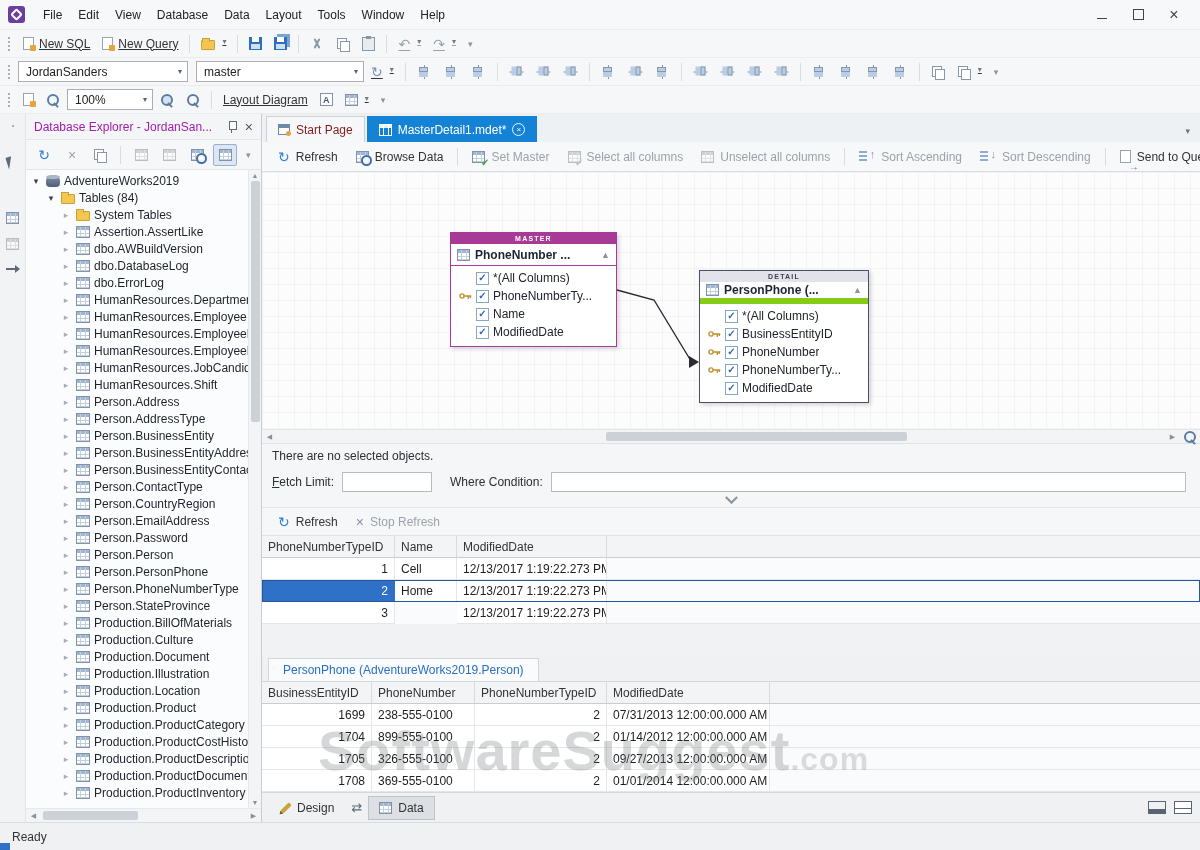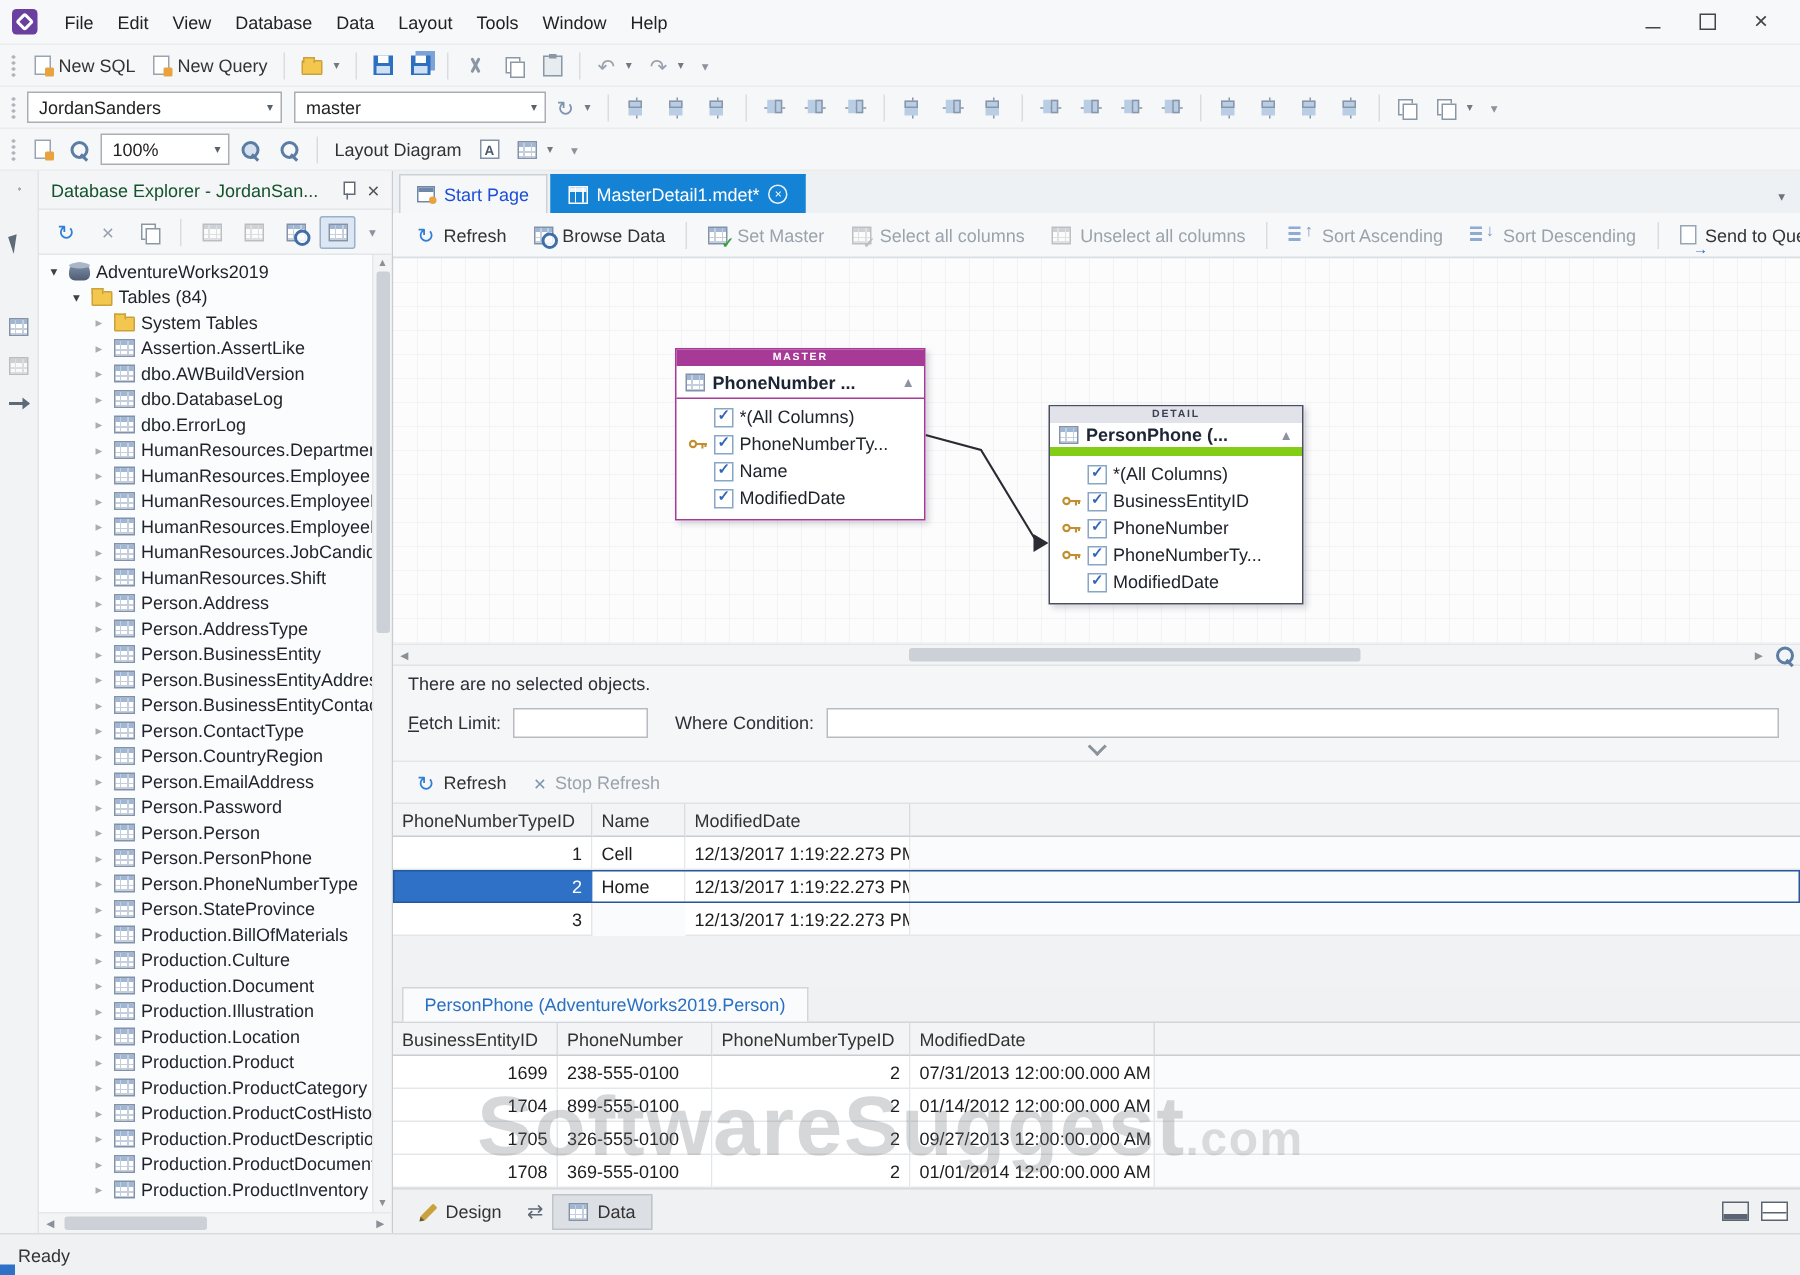--- a/index.html
+++ b/index.html
@@ -15,21 +15,21 @@
   .wincontrols { margin-left:auto; display:flex; }
   .winbtn { width:36px; height:26px; display:flex; align-items:center; justify-content:center; color:#444; }
   .winbtn.min::after { content:""; width:10px; height:1px; background:#444; margin-top:7px; }
   .winbtn.max::after { content:""; width:9px; height:9px; border:1px solid #444; }
   .winbtn.close::after { content:"×"; font-size:16px; }
 
   
   .toolbar { height:28px; display:flex; align-items:center; background:#f6f7f8; padding:0 4px; gap:2px; border-bottom:1px solid #ececec; }
   .grip { width:4px; height:16px; margin:0 5px 0 3px; background-image:radial-gradient(circle,#aab0b6 1px,transparent 1.2px); background-size:4px 4px; flex:0 0 4px; }
   .tsep { width:1px; height:18px; background:#dadde0; margin:0 4px; flex:0 0 1px; }
-  .tbtn { display:flex; align-items:center; gap:5px; padding:2px 5px; border-radius:2px; color:#333; white-space:nowrap; }
+  .tbtn { display:flex; gap:5px; padding:2px 5px; border-radius:2px; color:#333; white-space:nowrap;text-decoration:underline; }
   .tbtn.disabled { color:#9aa3ad; }
   .dd::after { content:"▾"; font-size:8px; color:#707a85; margin-left:2px; }
   .ovf { margin-left:2px; color:#8b939c; font-size:9px; padding:0 3px; }
   .combo { display:flex; align-items:center; background:#fff; border:1px solid #abadb3; height:21px; padding:0 5px 0 7px; color:#222; }
   .combo .cval { flex:1; white-space:nowrap; overflow:hidden; }
   .combo::after { content:"▾"; font-size:8px; color:#58616b; margin-left:6px; }
 
   
   .ic { display:inline-block; position:relative; flex:0 0 auto; }
   .i-page { width:11px; height:13px; background:#fff; border:1px solid #98a4b2; }
@@ -94,21 +94,21 @@
   
   .main { flex:1; display:flex; min-height:0; }
   .rail { width:26px; background:#f2f3f4; border-right:1px solid #e2e4e7; display:flex; flex-direction:column; align-items:center; padding-top:10px; }
   .rail .grip { transform:rotate(90deg); margin:0 0 28px 0; }
   .rail .ric { margin-bottom:14px; }
   .rail .gap2 { height:30px; }
 
   
   .explorer { width:236px; display:flex; flex-direction:column; background:#fbfcfd; border-right:1px solid #c9cdd2; }
   .exp-header { height:26px; display:flex; align-items:center; gap:6px; padding:0 6px 0 8px; background:#f4f5f6; border-bottom:1px solid #e3e5e8; }
-  .exp-title { flex:1; color:#14532d; white-space:nowrap; overflow:hidden; }
+  .exp-title { flex:1; color:#a21caf; white-space:nowrap; overflow:hidden; }
   .exp-close { color:#555; font-size:14px; padding:0 2px; }
   .exp-toolbar { height:30px; display:flex; align-items:center; gap:4px; padding:0 6px; background:#f6f7f8; border-bottom:1px solid #e3e5e8; }
   .xbtn { width:24px; height:22px; display:flex; align-items:center; justify-content:center; border-radius:2px; }
   .xbtn.pressed { background:#dde7f3; border:1px solid #9ab0cc; }
   .exp-body { flex:1; display:flex; min-height:0; }
   .tree { flex:1; overflow:hidden; padding-top:2px; background:#fbfcfd; }
   .tree-row { height:17px; display:flex; align-items:center; gap:4px; white-space:nowrap; }
   .chev { width:12px; text-align:center; color:#a9aeb4; font-size:9px; flex:0 0 12px; }
   .chev.open { color:#3c4148; }
   .ticon { flex:0 0 14px; display:inline-block; position:relative; width:13px; }
@@ -117,21 +117,21 @@
   .vthumb { width:9px; height:38%; background:#ccd1d7; border-radius:2px; margin-top:2px; }
   .vscroll .down { margin-top:auto; }
   .hscroll { height:14px; display:flex; align-items:center; background:#f3f4f5; border-top:1px solid #e6e8ea; font-size:7px; color:#8a9097; }
   .harr { width:15px; text-align:center; }
   .htrack { flex:1; position:relative; height:100%; }
   .hthumb { position:absolute; top:2px; bottom:2px; background:#ccd1d7; border-radius:2px; }
 
   
   .doc { flex:1; display:flex; flex-direction:column; min-width:0; background:#f3f4f5; position:relative; }
   .doc-tabs { height:28px; display:flex; align-items:flex-end; background:#eef1f4; padding-left:4px; }
-  .tab { height:26px; display:flex; align-items:center; gap:6px; padding:0 11px; background:#f6f7f8; border:1px solid #ccd1d6; border-bottom:none; color:#1d4ed8; margin-right:2px; }
+  .tab { height:26px; display:flex; align-items:center; gap:6px; padding:0 11px; background:#f6f7f8; border:1px solid #ccd1d6; border-bottom:none; color:#7f1d1d; margin-right:2px; }
   .tab.active { background:#1583d5; border-color:#1583d5; color:#fff; }
   .tabclose { width:13px; height:13px; border:1px solid rgba(255,255,255,.9); border-radius:50%; display:flex; align-items:center; justify-content:center; font-size:8px; color:#fff; }
   .tabs-dd { margin-left:auto; padding:0 10px 6px; color:#6c757e; font-size:9px; }
 
   .doc-toolbar { height:30px; display:flex; align-items:center; gap:2px; padding:0 8px; background:#f7f8f9; border-bottom:1px solid #dadde1; }
   .dtb { display:flex; align-items:center; gap:6px; padding:3px 8px; color:#333; white-space:nowrap; }
   .dtb.disabled { color:#9aa3ad; }
 
   .canvas { position:relative; flex:0 0 258px; background:#fcfcfd; overflow:hidden; border-bottom:1px solid #e3e5e8;
     background-image:linear-gradient(rgba(90,100,120,.055) 1px,transparent 1px),linear-gradient(90deg,rgba(90,100,120,.055) 1px,transparent 1px);

